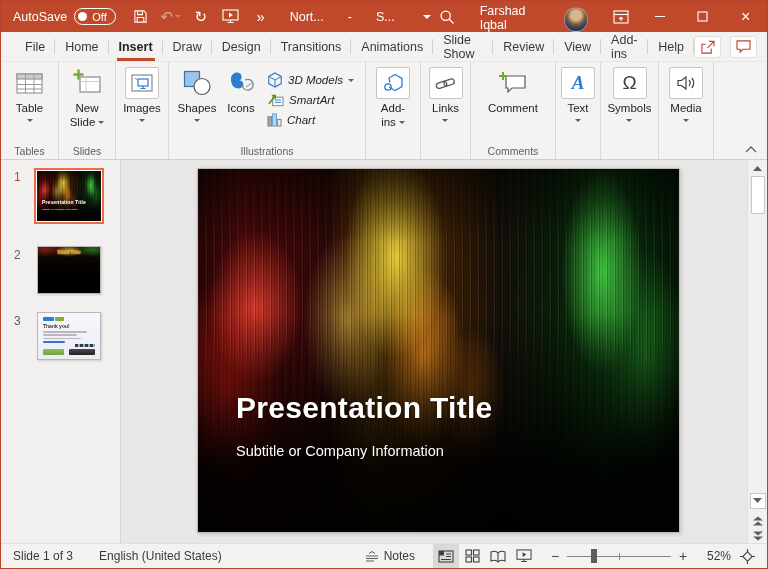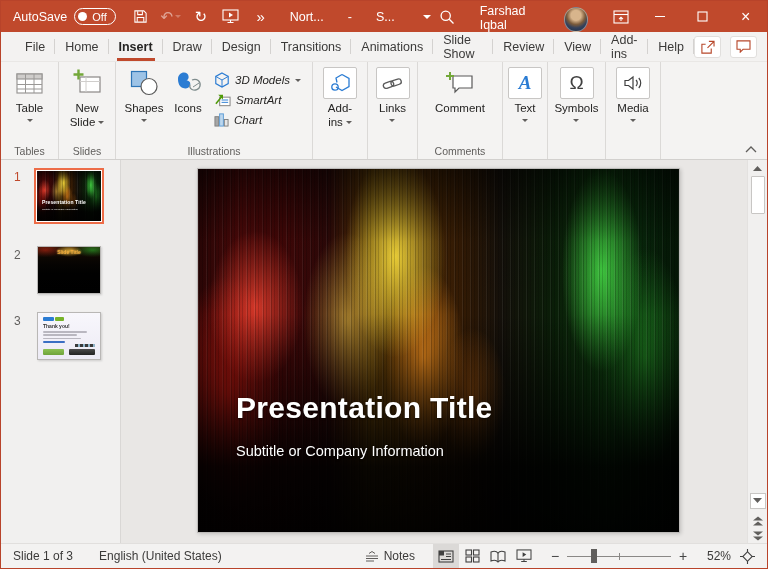--- a/index.html
+++ b/index.html
@@ -283,20 +283,36 @@
                 <path d="M8 12.5h20M14 8v15" stroke="#d0cecc" stroke-width="1"></path>
                 <path d="M1.5 5.5h10M6.5 .5v10" stroke="#73a839" stroke-width="2.4"></path>
               </svg>
           </span>
           <span class="lbl"><span>New Slide</span><span class="caret caret-in"></span></span>
         </div>
       </div>
       <div class="rgroup-label">Slides</div>
     </div>
 
+    <div class="rgroup" style="width:53px">
+      <div class="rgroup-body">
+        <div class="bigbtn" style="width:48px">
+          <span class="boxico">
+            <svg width="22" height="18" viewBox="0 0 22 18">
+                <rect x="1" y="1" width="20" height="16" fill="#fff" stroke="#8a8886" stroke-width="1.2"></rect>
+                <rect x="7" y="5" width="10" height="7" fill="none" stroke="#2b7cd3" stroke-width="1.2"></rect>
+                <path d="M12 12v2.5M9.5 14.5h5" stroke="#2b7cd3" stroke-width="1.2" fill="none"></path>
+                <path d="M4 4l2.5 2" stroke="#8a8886"></path>
+              </svg>
+          </span>
+          <span class="lbl"><span>Images</span><span class="caret caret-line"></span></span>
+        </div>
+      </div>
+      <div class="rgroup-label"></div>
+    </div>
 
     <div class="rgroup" style="width:197px">
       <div class="rgroup-body" style="justify-content:flex-start; padding-left:4px;">
         <div class="bigbtn" style="width:48px">
           <span class="ico">
             <svg width="29" height="26" viewBox="0 0 29 26">
                 <rect x="1.5" y="1.5" width="15" height="15" fill="#9dc3e6" stroke="#2e75b6" stroke-width="1.2"></rect>
                 <circle cx="19" cy="16.5" r="8" fill="#fff" stroke="#595959" stroke-width="1.2"></circle>
               </svg>
           </span>

